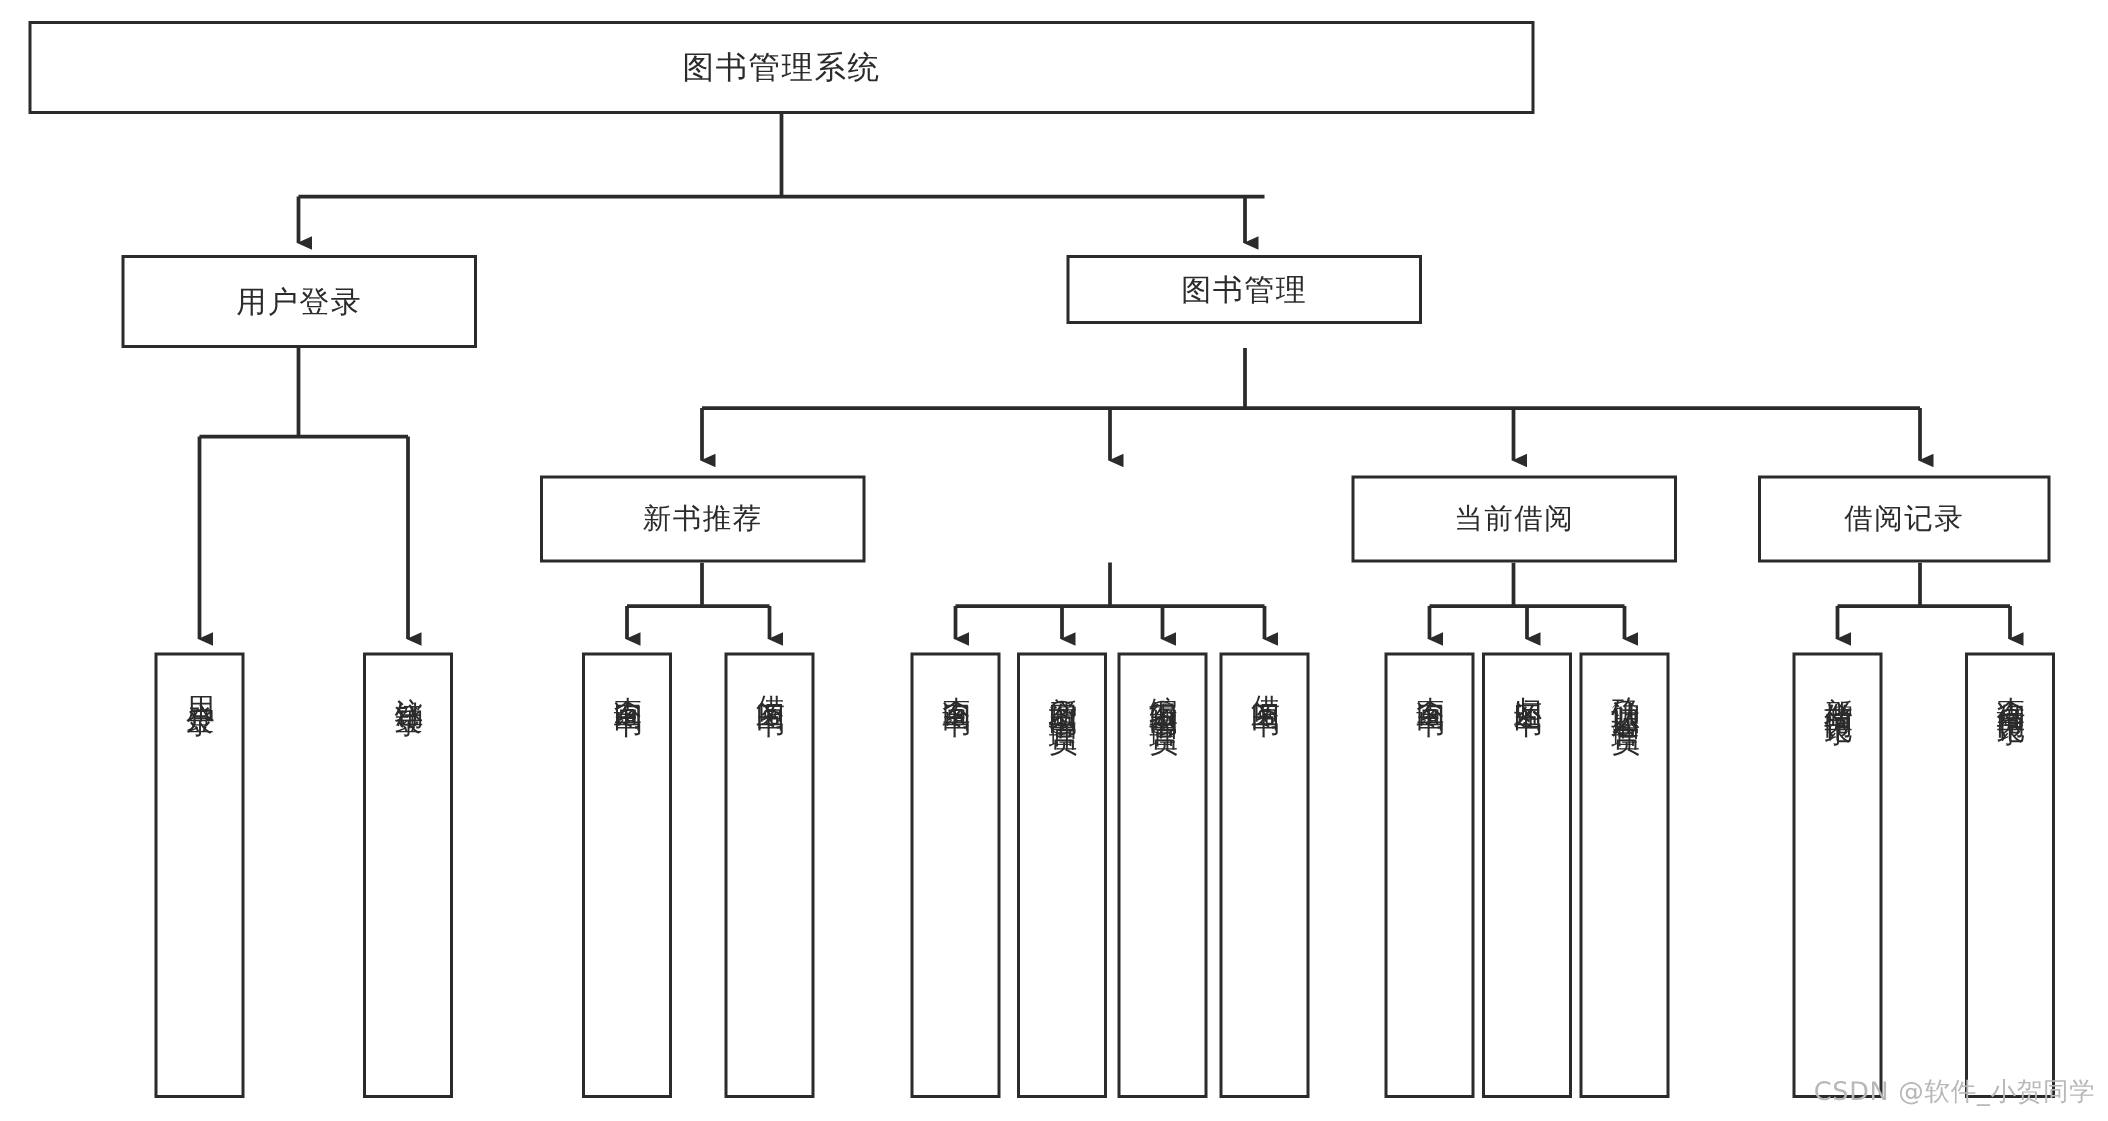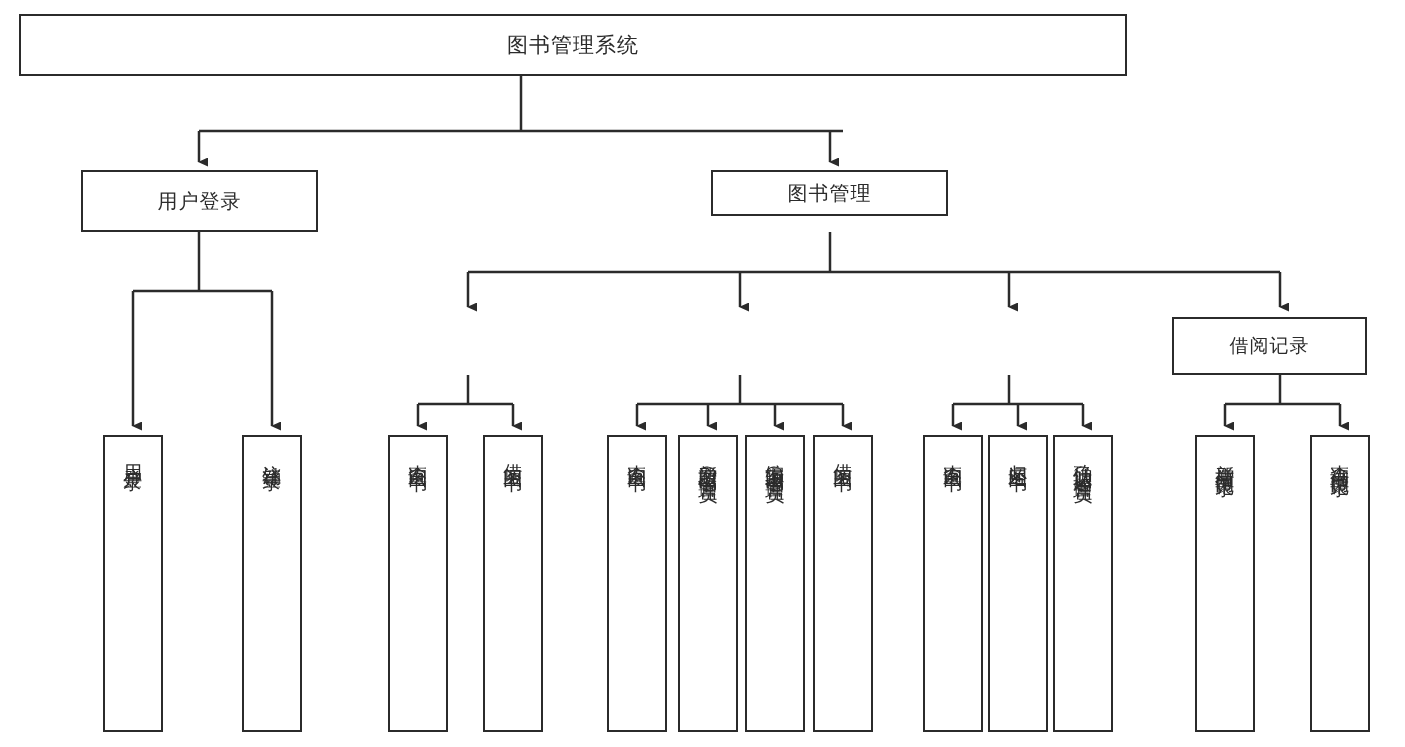--- a/index.html
+++ b/index.html
@@ -123,31 +123,37 @@
       <path d="M1018,404 L1018,426" marker-end="url(#arrowhead)"></path>
       <path d="M1083,404 L1083,426" marker-end="url(#arrowhead)"></path>
 
       <path d="M1280,375 L1280,404"></path>
       <path d="M1225,404 L1340,404"></path>
       <path d="M1225,404 L1225,426" marker-end="url(#arrowhead)"></path>
       <path d="M1340,404 L1340,426" marker-end="url(#arrowhead)"></path>
     </g>
   </svg>
 
-  <div class="node root" style="left:19px; top:14px; width:1108px; height:62px;">
+  <div class="node root" style="left:19px; top:14px; width:1004px; height:62px;">
     <span class="htext">图书管理系统</span>
   </div>
 
   <div class="node level2" style="left:81px; top:170px; width:237px; height:62px;">
     <span class="htext">用户登录</span>
   </div>
   <div class="node level2" style="left:711px; top:170px; width:237px; height:46px;">
     <span class="htext">图书管理</span>
   </div>
 
+  <div class="node level3" style="left:360px; top:317px; width:217px; height:58px;">
+    <span class="htext">新书推荐</span>
+  </div>
+  <div class="node level3" style="left:901px; top:317px; width:217px; height:58px;">
+    <span class="htext">当前借阅</span>
+  </div>
   <div class="node level3" style="left:1172px; top:317px; width:195px; height:58px;">
     <span class="htext">借阅记录</span>
   </div>
 
   <div class="node leaf" style="left:103px; top:435px; width:60px; height:297px;">
     <span class="vtext">用户登录</span>
   </div>
   <div class="node leaf" style="left:242px; top:435px; width:60px; height:297px;">
     <span class="vtext">注销登录</span>
   </div>
@@ -182,14 +188,15 @@
     <span class="vtext">确认归还（管理员）</span>
   </div>
 
   <div class="node leaf" style="left:1195px; top:435px; width:60px; height:297px;">
     <span class="vtext">新增借阅记录</span>
   </div>
   <div class="node leaf" style="left:1310px; top:435px; width:60px; height:297px;">
     <span class="vtext">查询借阅记录</span>
   </div>
 
+  <div id="watermark">CSDN @软件_小贺同学</div>
 
 </div>
 
 </body></html>

